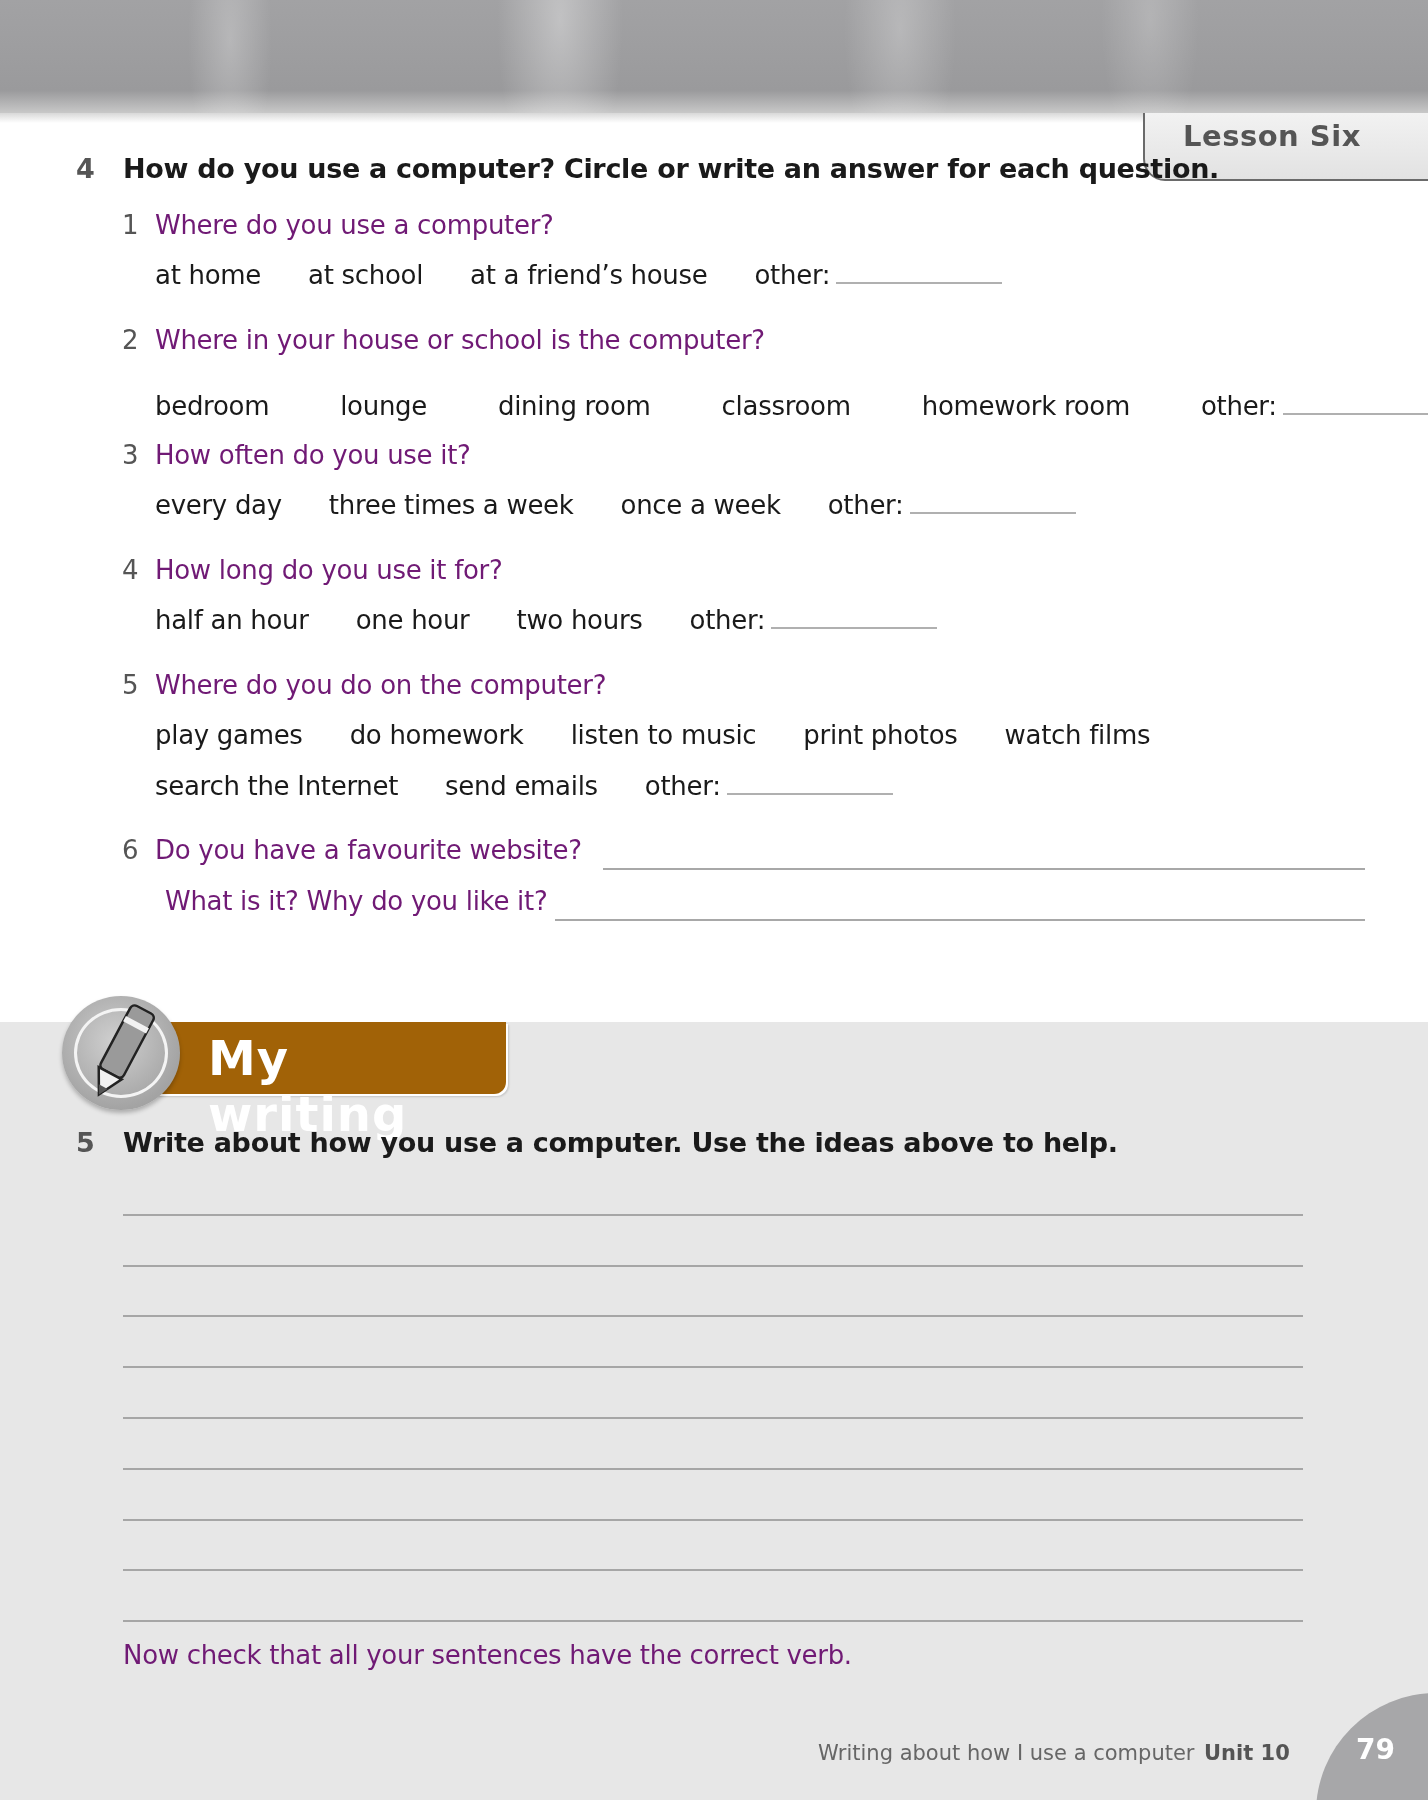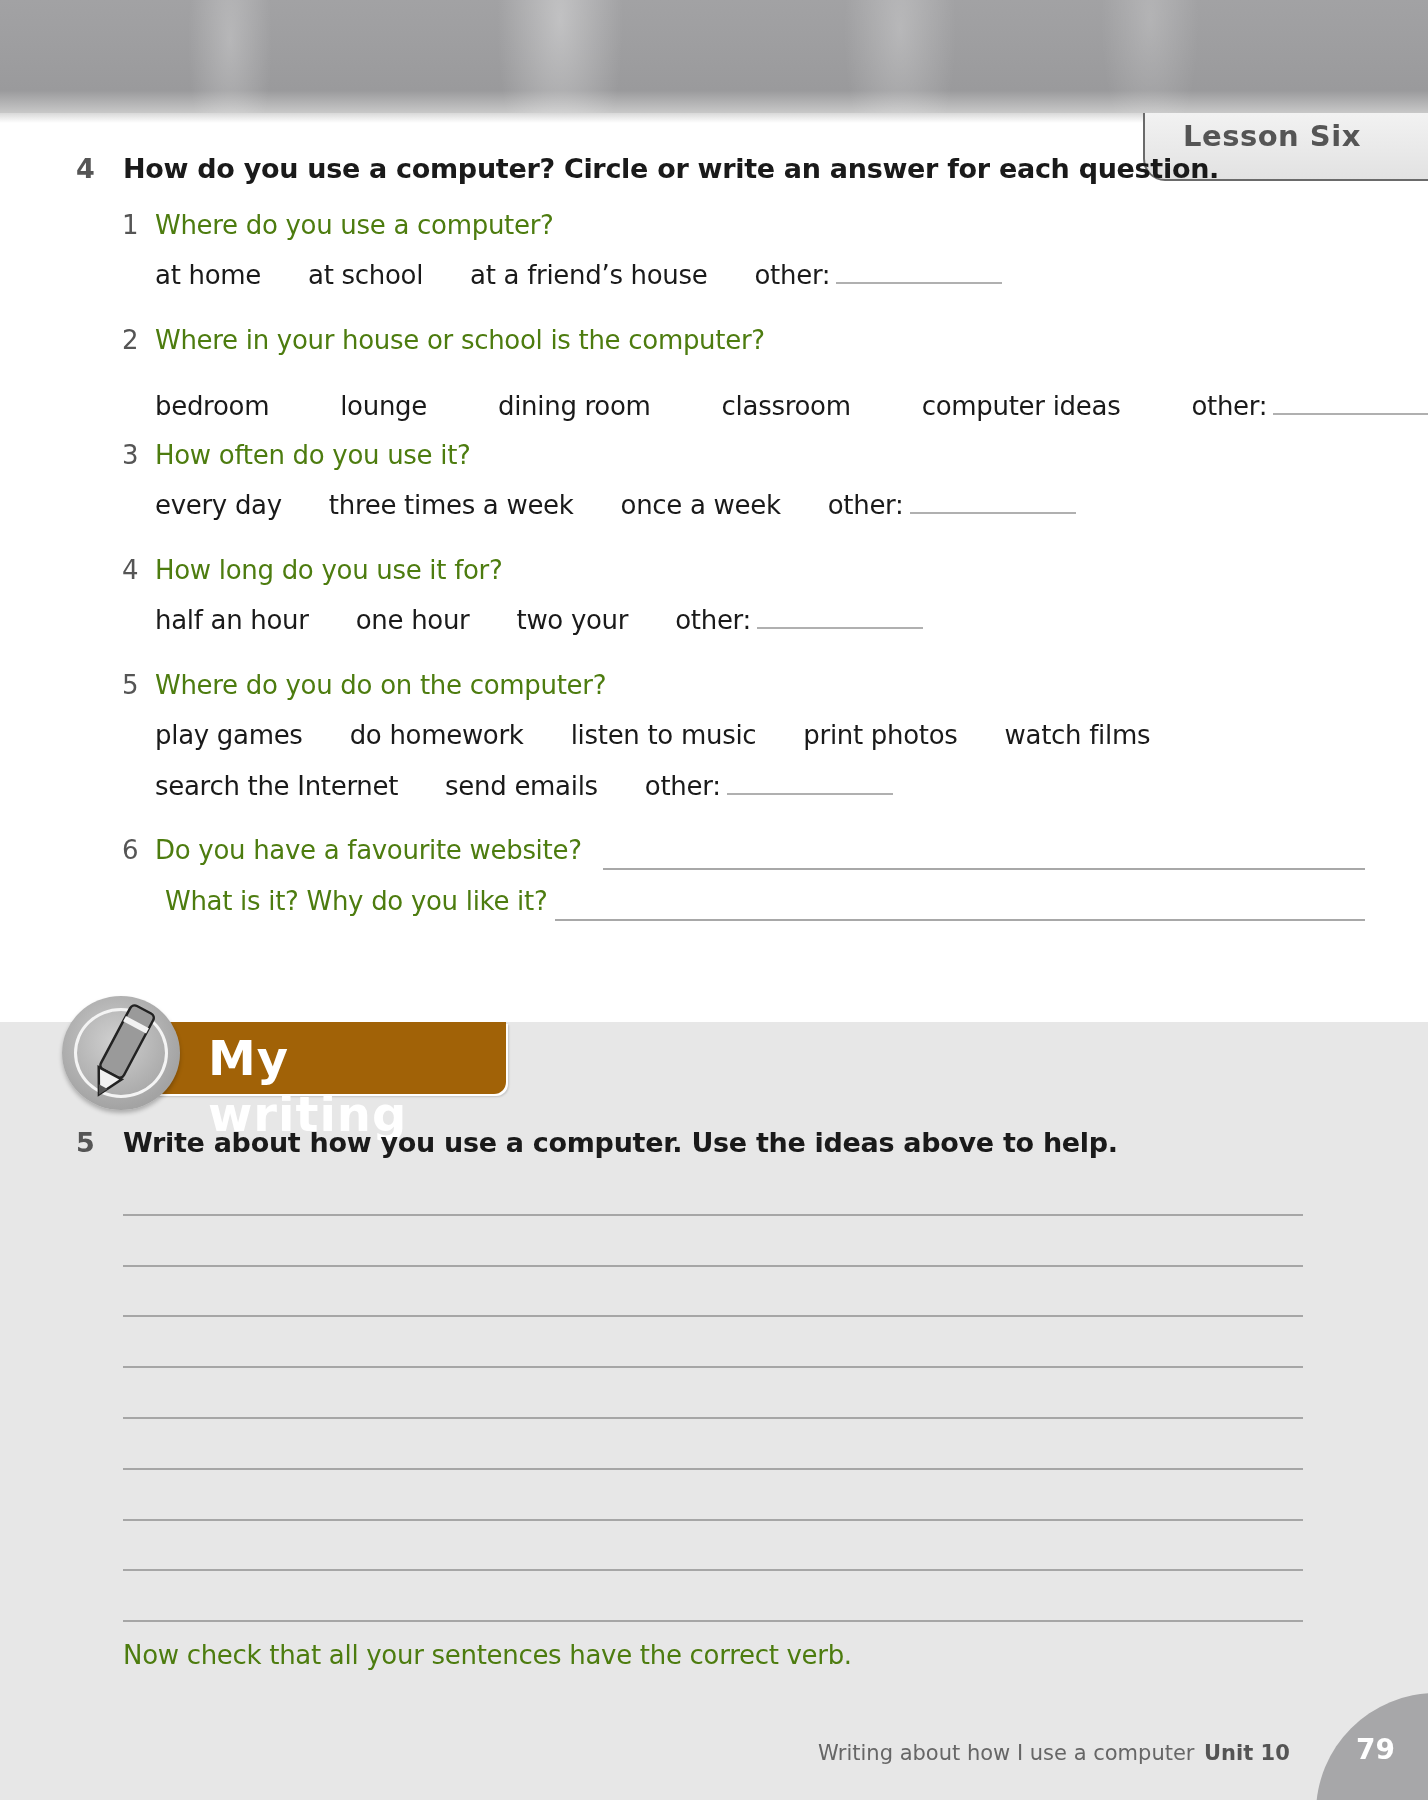--- a/index.html
+++ b/index.html
@@ -29,21 +29,21 @@
   .lesson-tab span {
     position: absolute; left: 38px; top: 6px;
     font-family: "DejaVu Sans", sans-serif; font-weight: bold; font-size: 29px; color: #555555;
     letter-spacing: 0.5px;
   }
 
   .ex-heading { position: absolute; font-weight: bold; font-size: 27px; color: #1a1a1a; letter-spacing: -0.3px; }
   .ex-num { position: absolute; font-weight: bold; font-size: 27px; color: #555555; }
 
   .q-num { position: absolute; font-size: 26px; color: #555555; }
-  .q-text { position: absolute; font-size: 26px; color: #4d7c0f; letter-spacing: -0.3px; white-space: nowrap; }
+  .q-text { position: absolute; font-size: 26px; color: #701a75; letter-spacing: -0.3px; white-space: nowrap; }
   .opts { position: absolute; display: flex; align-items: baseline; white-space: nowrap; font-size: 26px; letter-spacing: -0.3px; }
   .opt { margin-right: 47px; }
   .opt:last-child { margin-right: 0; }
   .blank { display: inline-block; height: 2px; background: #b0b0b0; margin-left: 6px; vertical-align: baseline; }
   .answer-line { position: absolute; height: 2px; background: #a8a8a8; }
 
   .gray-band { position: absolute; left: 0; top: 1022px; width: 1428px; height: 778px; background: #e7e7e7; }
 
   .mw-bar {
     position: absolute; left: 150px; top: 1022px; width: 356px; height: 72px;
@@ -90,39 +90,39 @@
   <span class="opt"><span>other:</span><span class="blank" style="width:166px;"></span></span>
 </div>
 
 <div class="q-num" style="left:122px; top:325px;">2</div>
 <div class="q-text" style="left:155px; top:325px;">Where in your house or school is the computer?</div>
 <div class="opts" style="left:155px; top:391px;gap:24px;">
   <span class="opt">bedroom</span>
   <span class="opt">lounge</span>
   <span class="opt">dining room</span>
   <span class="opt">classroom</span>
-  <span class="opt">computer ideas</span>
+  <span class="opt">homework room</span>
   <span class="opt"><span>other:</span><span class="blank" style="width:166px;"></span></span>
 </div>
 
 <div class="q-num" style="left:122px; top:440px;">3</div>
 <div class="q-text" style="left:155px; top:440px;">How often do you use it?</div>
 <div class="opts" style="left:155px; top:490px;">
   <span class="opt">every day</span>
   <span class="opt">three times a week</span>
   <span class="opt">once a week</span>
   <span class="opt"><span>other:</span><span class="blank" style="width:166px;"></span></span>
 </div>
 
 <div class="q-num" style="left:122px; top:555px;">4</div>
 <div class="q-text" style="left:155px; top:555px;">How long do you use it for?</div>
 <div class="opts" style="left:155px; top:605px;">
   <span class="opt">half an hour</span>
   <span class="opt">one hour</span>
-  <span class="opt">two your</span>
+  <span class="opt">two hours</span>
   <span class="opt"><span>other:</span><span class="blank" style="width:166px;"></span></span>
 </div>
 
 <div class="q-num" style="left:122px; top:670px;">5</div>
 <div class="q-text" style="left:155px; top:670px;">Where do you do on the computer?</div>
 <div class="opts" style="left:155px; top:720px;">
   <span class="opt">play games</span>
   <span class="opt">do homework</span>
   <span class="opt">listen to music</span>
   <span class="opt">print photos</span>

